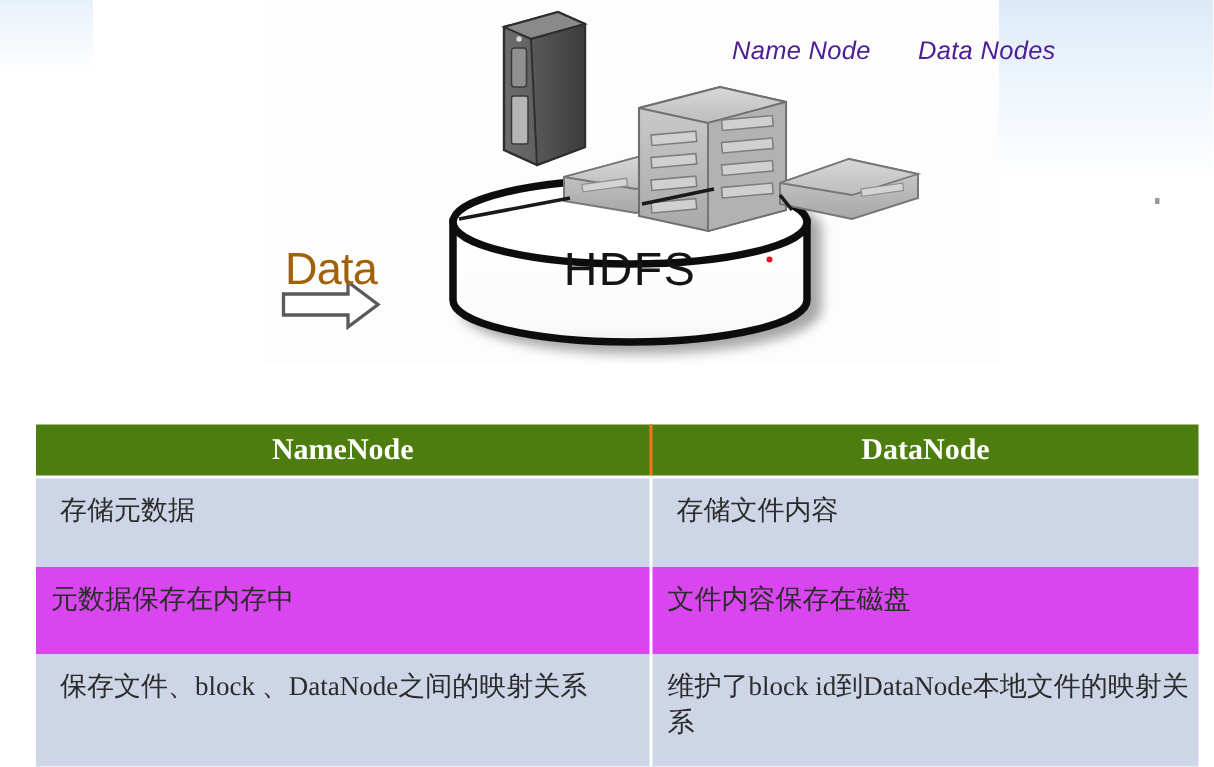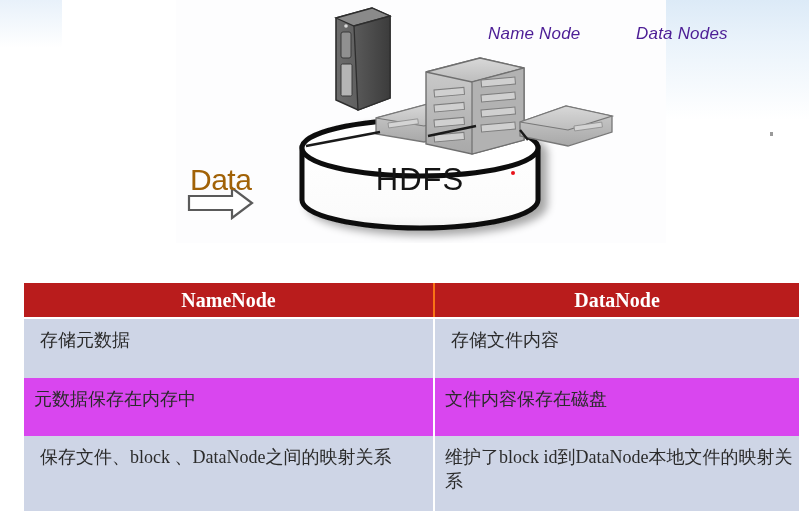--- a/index.html
+++ b/index.html
@@ -48,21 +48,21 @@
   .node-caption {
     position: absolute;
     font-family: "Liberation Sans", sans-serif;
     font-style: italic;
     font-size: 17px;
     color: #4c1d95;
     white-space: nowrap;
     letter-spacing: .2px;
   }
   #caption-namenode { left: 312px; top: 24px; }
-  #caption-datanodes { left: 460px; top: 24px; }
+  #caption-datanodes { left: 436px; top: 24px; }
 
   
   #data-label {
     position: absolute;
     left: 190px;
     top: 163px;
     font-size: 30px;
     font-weight: 400;
     color: #a16207;
     font-family: "Liberation Sans", sans-serif;
@@ -72,21 +72,21 @@
   
   #compare-table {
     position: absolute;
     left: 24px;
     top: 283px;
     width: 775px;
     border-collapse: collapse;
     table-layout: fixed;
   }
   #compare-table th {
-    background: #b91c1c;
+    background: #4d7c0f;
     color: #ffffff;
     font-family: "Liberation Serif", serif;
     font-weight: bold;
     font-size: 20px;
     height: 34px;
     padding: 0;
     text-align: center;
     border: 0;
     border-bottom: 2px solid #ffffff;
   }

